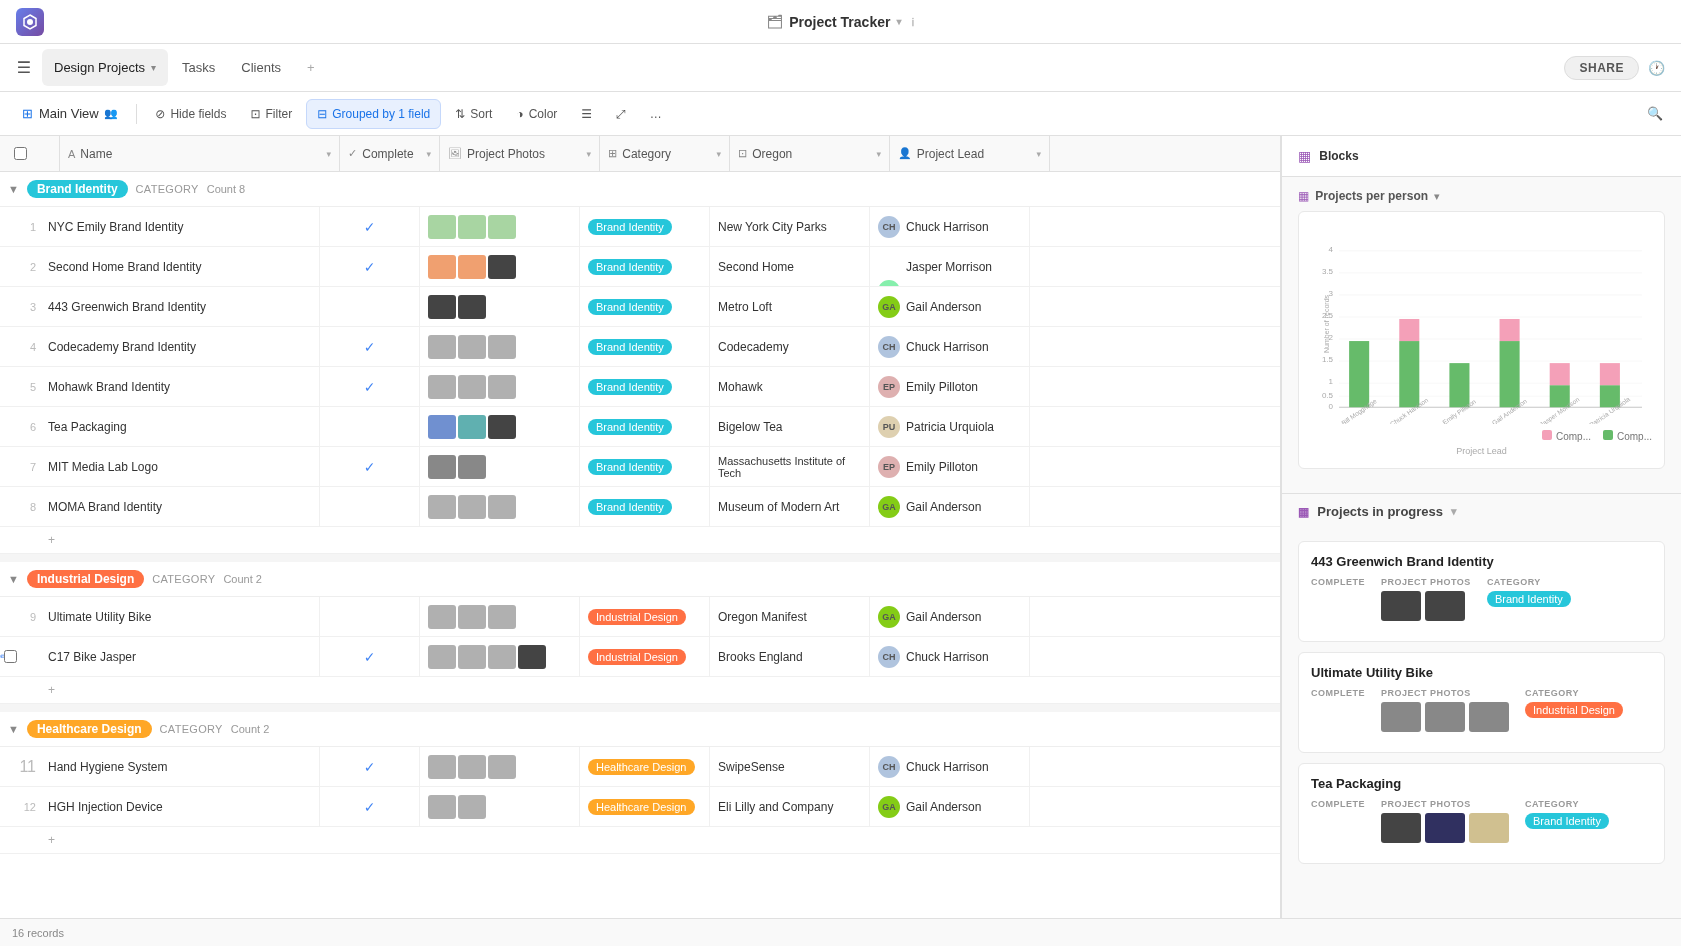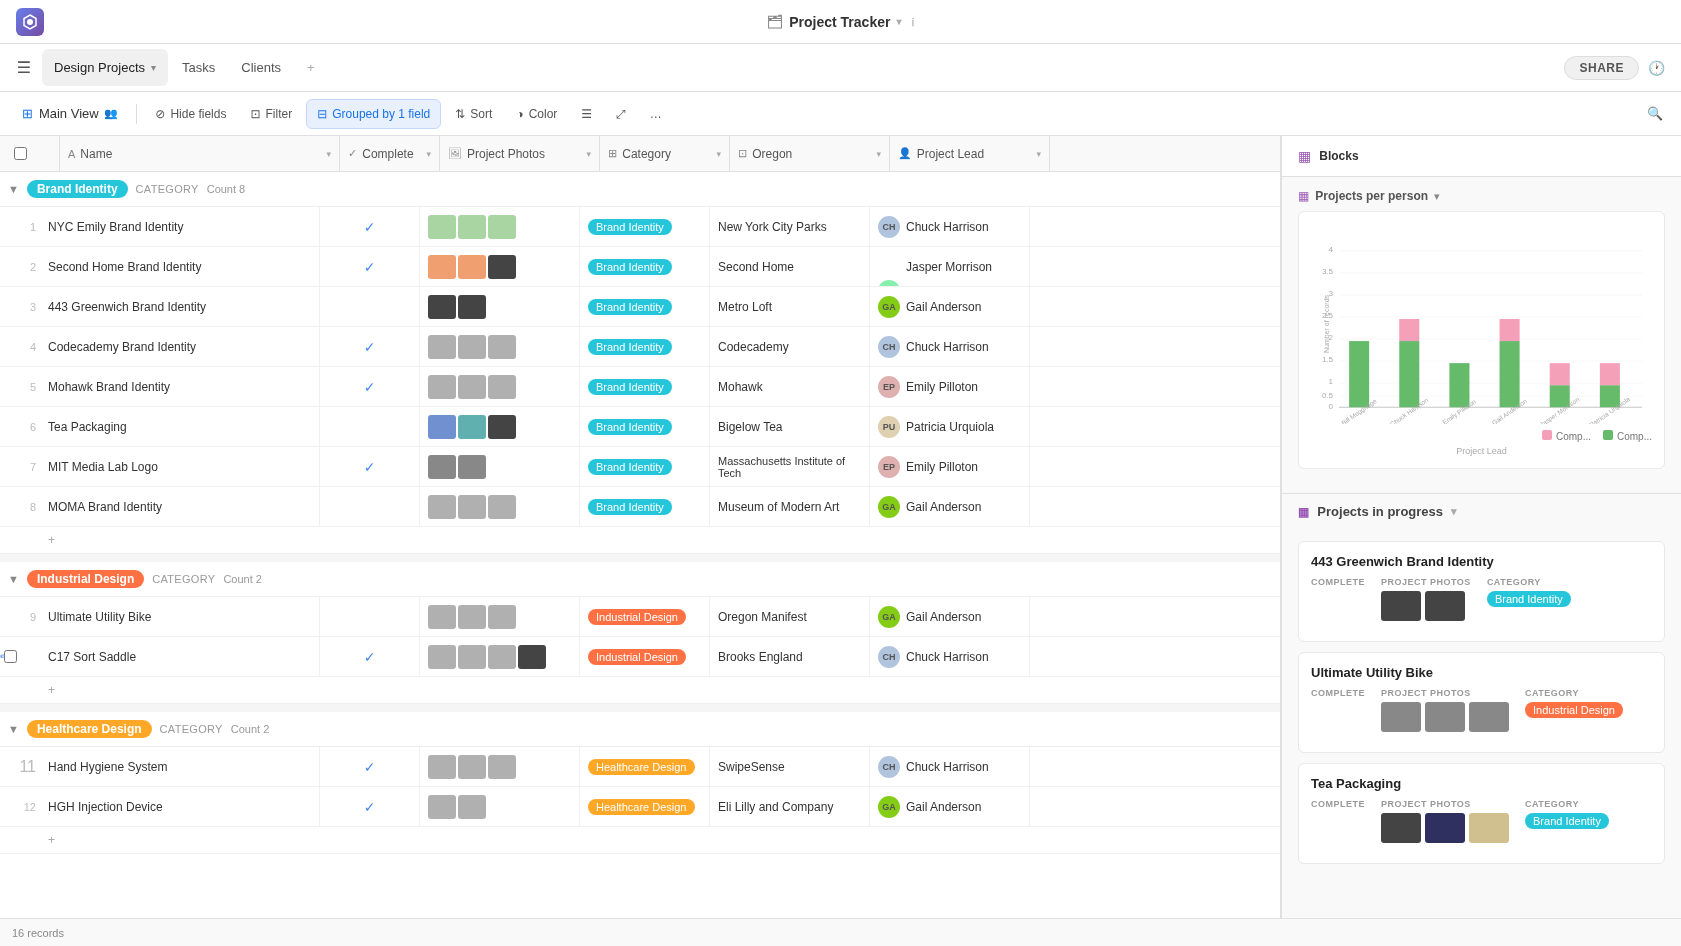--- a/index.html
+++ b/index.html
@@ -733,21 +733,21 @@
         <div class="avatar-circle avatar-gail">GA</div>
         <span>Gail Anderson</span>
       </div>
     </div>
     <div class="data-row">
       <div class="row-num-wrap">
         <input type="checkbox" style="position: absolute; left: 4px;">
         <span style="font-size:10px;color:#4285f4;">✏</span>
       </div>
       <div class="row-cell row-name">
-          <span>C17 Sort Saddle</span>
+          <span>C17 Bike Jasper</span>
         </div>
       <div class="row-cell row-complete">
           <span class="check-mark">✓</span>
         </div>
       <div class="row-cell row-photos">
         <div class="photo-thumb gray"></div>
         <div class="photo-thumb gray"></div>
         <div class="photo-thumb gray"></div>
         <div class="photo-thumb dark"></div>
       </div>

